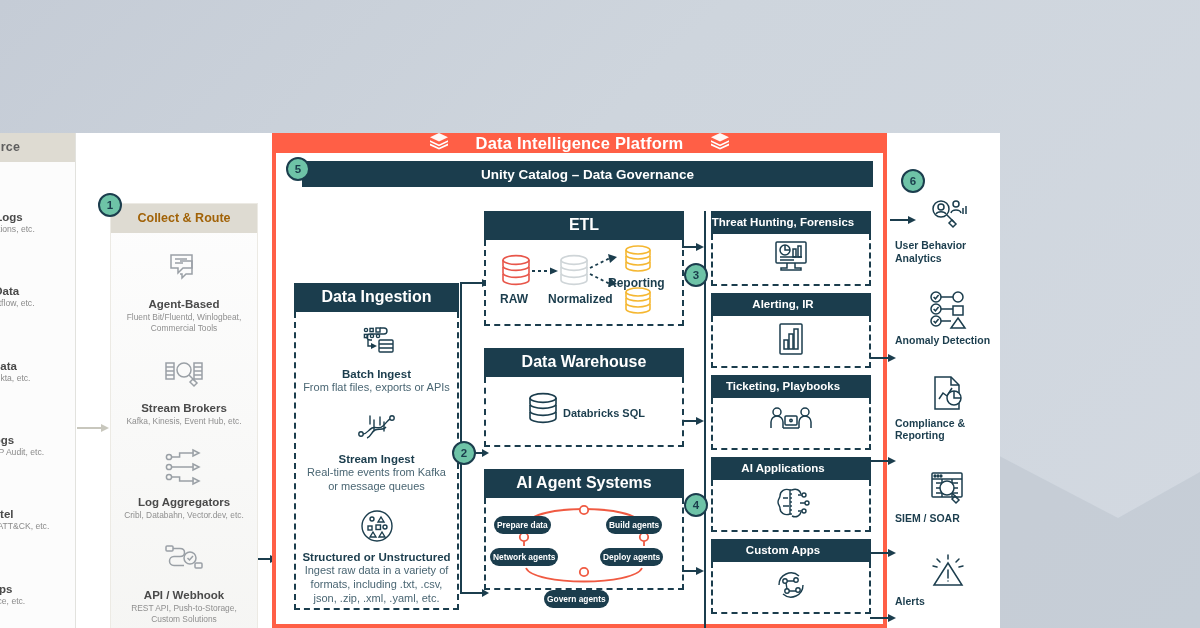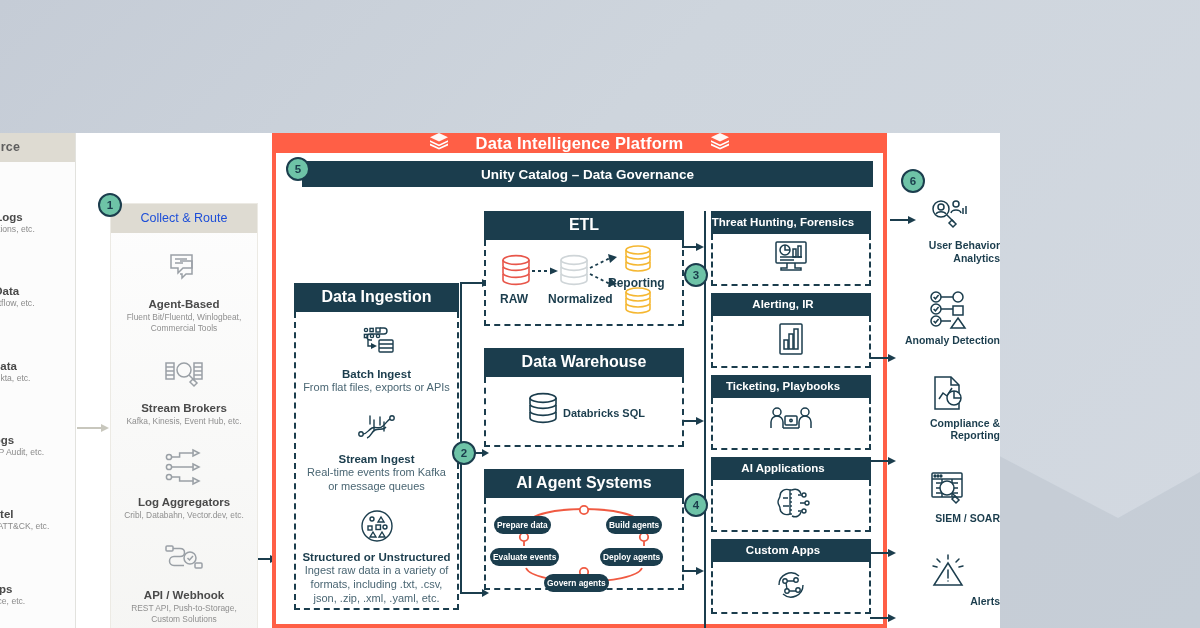--- a/index.html
+++ b/index.html
@@ -52,22 +52,22 @@
   }
 
   
   .col-collect {
     position: absolute; left: 110px; top: 70px;
     width: 148px; height: 495px;
     background: linear-gradient(180deg,#fdfdfd 0%, #f4f4f2 100%);
     border: 1px solid #eceae4;
   }
   .col-collect .panel-head {
-    background: #dedbd2; color: #1d4ed8;
-    font-size: 12.5px; font-weight: normal;
+    background: #dedbd2; color: #a16207;
+    font-size: 12.5px; font-weight: bold;
     text-align: center; padding: 7px 0 8px 0;
   }
   .cr-item { padding: 10px 8px 4px 8px; text-align: center; }
   .cr-ico { height: 52px; display:flex; align-items:center; justify-content:center; }
   .cr-title { font-size: 11.5px; font-weight: bold; color: #4a4a4a; margin-top: 3px; }
   .cr-sub { font-size: 8.4px; color: #8f8f8f; line-height: 1.25; margin-top: 2px; }
 
   
   .platform {
     position: absolute; left: 272px; top: 0px;
@@ -135,21 +135,21 @@
   .uc-body { height: 52px; display:flex; align-items:center; justify-content:center; }
 
   
   .bus-line {
     position: absolute; left: 428px; top: 58px;
     width: 2px; height: 430px; background: #1b3d4d;
   }
 
   
   .outcomes { position: absolute; left: 895px; top: 0px; width: 105px; height: 495px; }
-  .oc { text-align: right; margin-top: 6px; position: relative; }
+  .oc { text-align: left; margin-top: 6px; position: relative; }
   .oc-ico { height: 44px; display:flex; align-items:center; justify-content:center; }
   .oc-lbl { font-size: 10.5px; font-weight: bold; color: #1b3d4d; line-height: 1.2; margin-top: 2px; }
 
   
   .badge {
     position: absolute; width: 24px; height: 24px; border-radius: 50%;
     background: #6ec3a7; border: 2px solid #1b3d4d;
     color: #1b3d4d; font-size: 11.5px; font-weight: bold;
     display: flex; align-items: center; justify-content: center;
     z-index: 30;
@@ -454,23 +454,23 @@
               <path d="M40 70C48 88 148 88 156 70" stroke="#f05a42" stroke-width="1.8" fill="none"></path>
               <path d="M38 30v18" stroke="#f05a42" stroke-width="1.8" fill="none"></path>
               <path d="M158 30v18" stroke="#f05a42" stroke-width="1.8" fill="none"></path>
               <circle cx="98" cy="12" r="4.2" fill="#fff" stroke="#f05a42" stroke-width="1.8"></circle>
               <circle cx="98" cy="74" r="4.2" fill="#fff" stroke="#f05a42" stroke-width="1.8"></circle>
               <circle cx="38" cy="39" r="4.2" fill="#fff" stroke="#f05a42" stroke-width="1.8"></circle>
               <circle cx="158" cy="39" r="4.2" fill="#fff" stroke="#f05a42" stroke-width="1.8"></circle>
             </svg>
             <div class="pill" style="left:8px;  top:18px;">Prepare data</div>
             <div class="pill" style="left:120px;top:18px;">Build agents</div>
-            <div class="pill" style="left:4px;  top:50px;">Evaluate events</div>
+            <div class="pill" style="left:4px;  top:50px;">Network agents</div>
             <div class="pill" style="left:114px;top:50px;">Deploy agents</div>
-            <div class="pill" style="left:58px; top:76px;">Govern agents</div>
+            <div class="pill" style="left:58px; top:92px;">Govern agents</div>
           </div>
         </div>
       </div>
 
       <svg class="arrow-svg" style="left:406px; top:58px; width:26px; height:430px;" viewBox="0 0 26 430">
         <path d="M0 36h14" stroke="#1b3d4d" stroke-width="2"></path>
           <polygon points="14,32 22,36 14,40" fill="#1b3d4d"></polygon>
         <path d="M0 210h14" stroke="#1b3d4d" stroke-width="2"></path>
           <polygon points="14,206 22,210 14,214" fill="#1b3d4d"></polygon>
         <path d="M0 360h14" stroke="#1b3d4d" stroke-width="2"></path>

